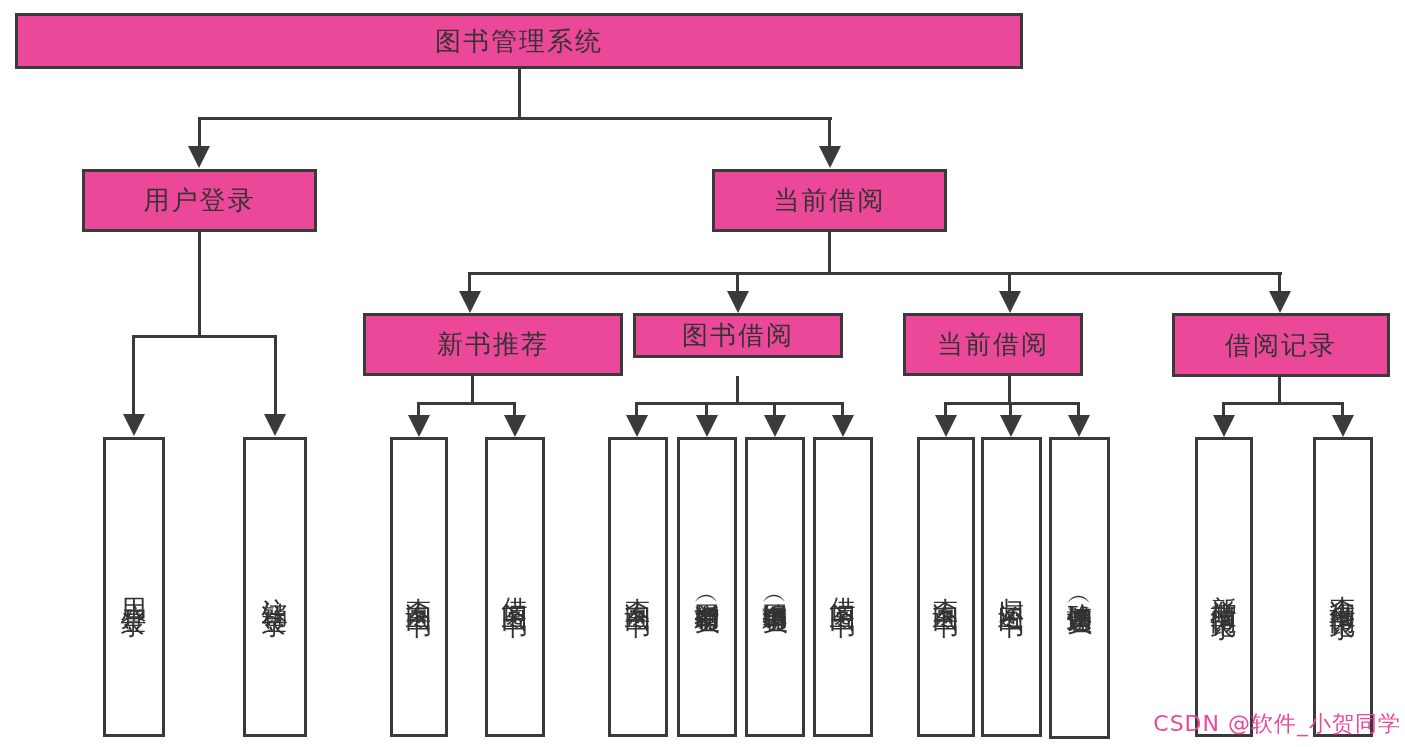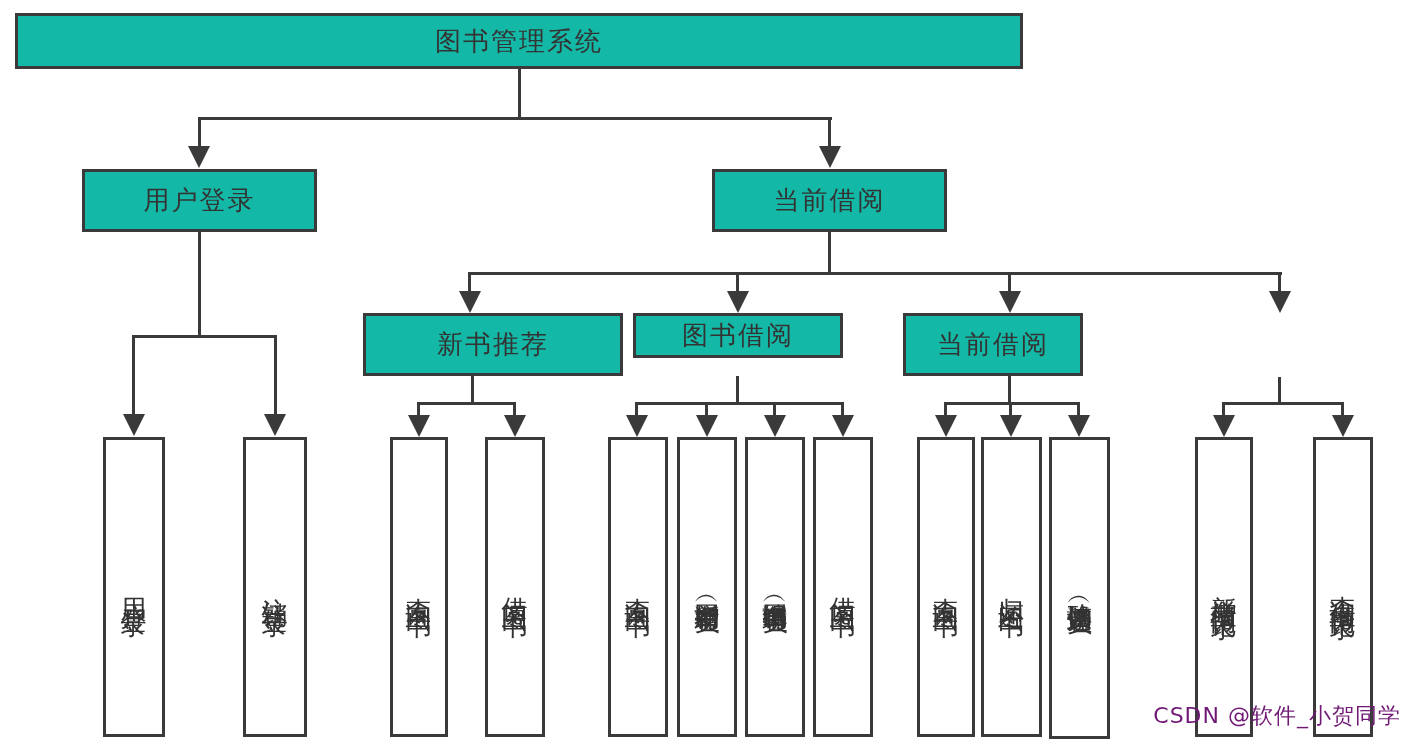--- a/index.html
+++ b/index.html
@@ -3,42 +3,42 @@
 <meta charset="utf-8">
 <style>
   :root { --line:#3a3a3a; --text:#333333; }
   html,body { margin:0; padding:0; background:#ffffff; }
   .canvas {
     position:relative; width:1405px; height:747px; background:#ffffff;
     font-family:"DejaVu Sans","Liberation Sans",sans-serif; overflow:hidden;
   }
   .hbox {
     position:absolute; box-sizing:border-box; border:3px solid var(--line);
-    background:#14b8a6; display:flex; align-items:center; justify-content:center;
+    background:#ec4899; display:flex; align-items:center; justify-content:center;
     font-size:26px; color:var(--text); letter-spacing:2px; white-space:nowrap;
   }
   .vbox {
     position:absolute; box-sizing:border-box; border:3px solid var(--line);
     background:#ffffff; display:flex; align-items:center; justify-content:center;
   }
   .vbox span {
     writing-mode:vertical-rl; text-orientation:mixed; font-size:26px;
     color:var(--text); letter-spacing:5px; line-height:1;
   }
   .vbox.mid span  { letter-spacing:4px; }
   .vbox.long span { letter-spacing:1px; font-size:25px; }
   .line { position:absolute; background:var(--line); }
   .arrow {
     position:absolute; width:0; height:0;
     border-left:11px solid transparent; border-right:11px solid transparent;
     border-top:22px solid var(--line);
   }
   .watermark {
-    position:absolute; right:4px; bottom:16px; font-size:22px;
-    color:#701a75; z-index:5; letter-spacing:1px; white-space:nowrap;
+    position:absolute; right:4px; bottom:8px; font-size:22px;
+    color:#ec4899; z-index:5; letter-spacing:1px; white-space:nowrap;
   }
 </style>
 </head>
 <body>
 
 <div class="canvas">
 
   <div class="hbox" style="left:15px;top:13px;width:1008px;height:56px">
     <span>图书管理系统</span>
   </div>
@@ -51,20 +51,23 @@
   </div>
 
   <div class="hbox" style="left:363px;top:313px;width:260px;height:63px">
     <span>新书推荐</span>
   </div>
   <div class="hbox" style="left:633px;top:313px;width:210px;height:45px">
     <span>图书借阅</span>
   </div>
   <div class="hbox" style="left:903px;top:313px;width:180px;height:63px">
     <span>当前借阅</span>
+  </div>
+  <div class="hbox" style="left:1172px;top:313px;width:218px;height:64px">
+    <span>借阅记录</span>
   </div>
 
   <div class="vbox" style="left:103px;top:437px;width:62px;height:300px">
     <span>用户登录</span>
   </div>
   <div class="vbox" style="left:243px;top:437px;width:64px;height:300px">
     <span>注销登录</span>
   </div>
 
   <div class="vbox" style="left:390px;top:437px;width:58px;height:300px">

